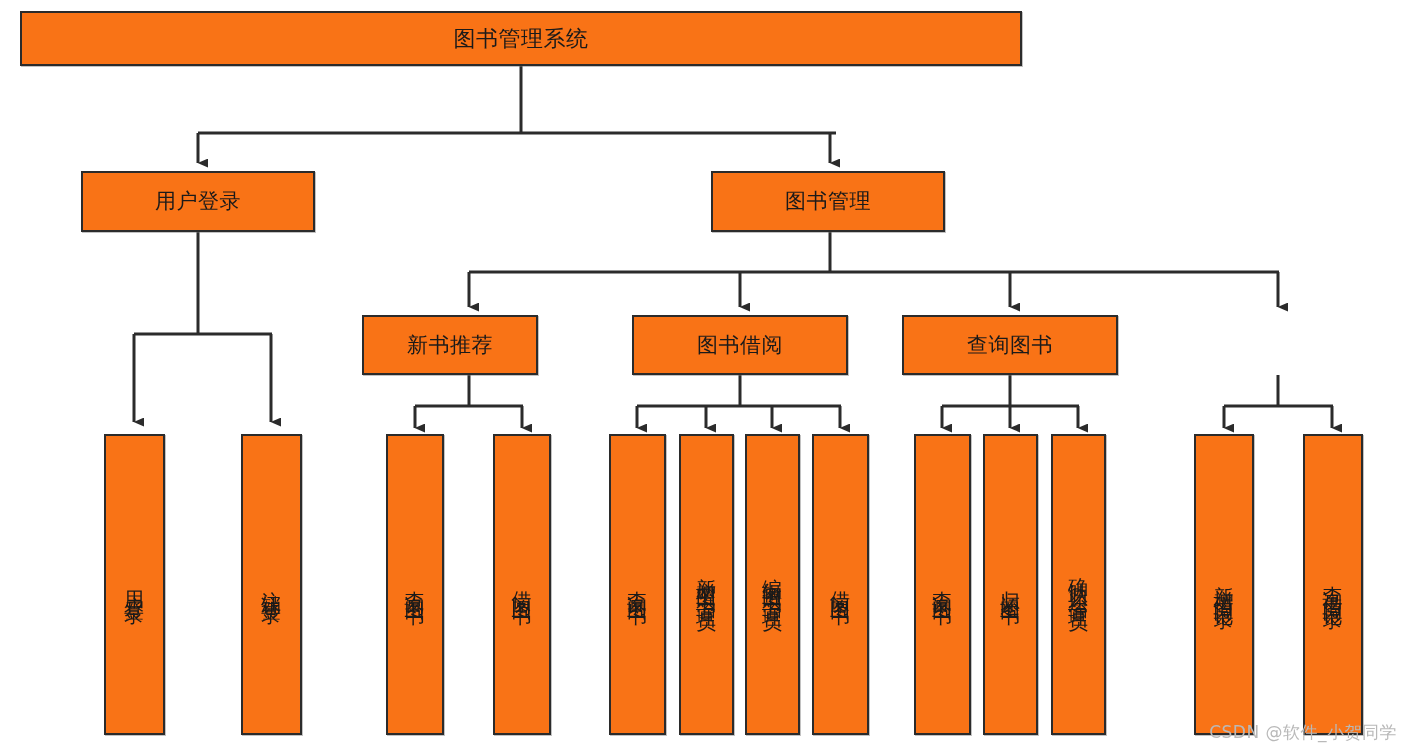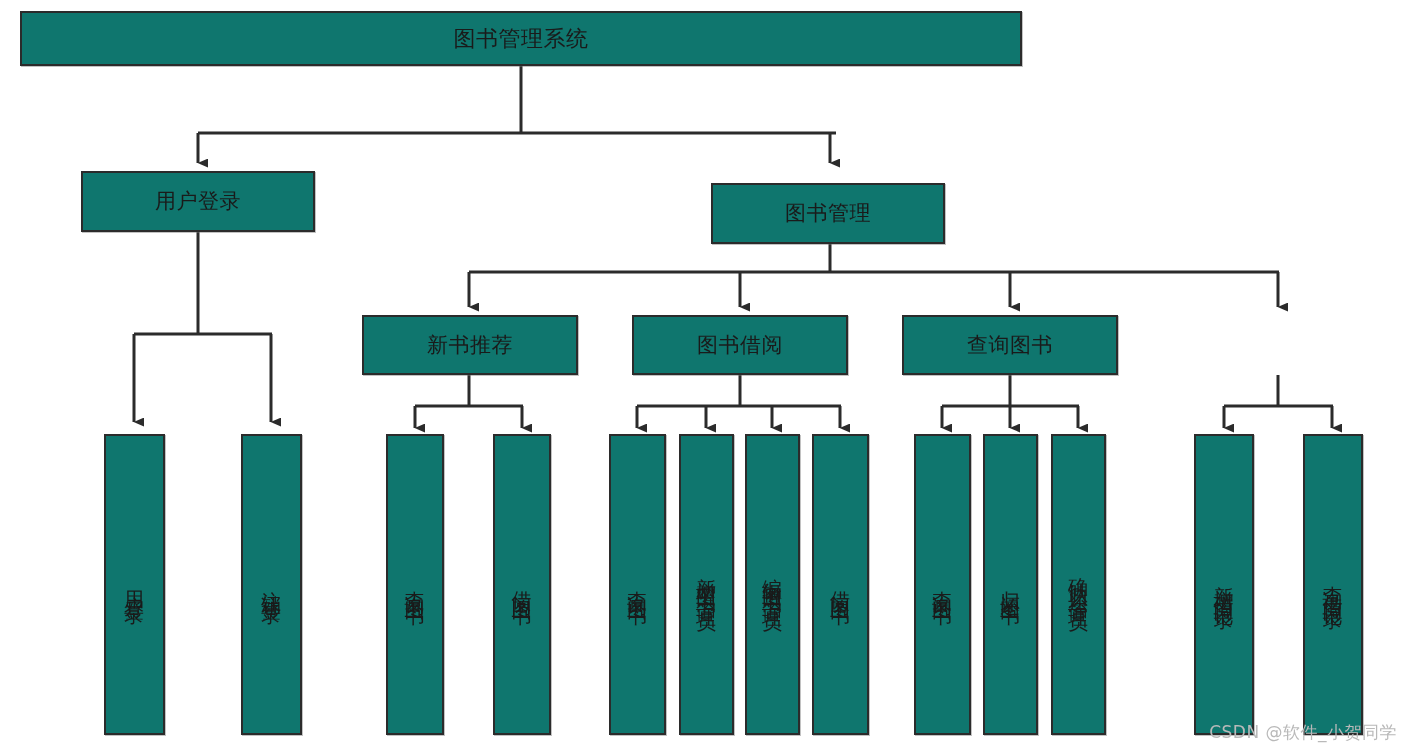--- a/index.html
+++ b/index.html
@@ -22,21 +22,21 @@
     position: absolute;
     left: 0;
     top: 0;
     width: 1405px;
     height: 747px;
   }
   .node {
     position: absolute;
     box-sizing: border-box;
     border: 2px solid #2b2b2b;
-    background: #0f766e;
+    background: #f97316;
     display: flex;
     align-items: center;
     justify-content: center;
     box-shadow: 1px 1px 0 rgba(120,120,120,0.45);
   }
   .node .node-label {
     color: #1a1a1a;
     line-height: 1.18;
     text-align: center;
     white-space: pre;
@@ -127,25 +127,25 @@
     </g>
   </svg>
 
   <div class="node horiz root" style="left:20px; top:11px; width:1002px; height:55px;">
     <span class="node-label">图书管理系统</span>
   </div>
 
   <div class="node horiz" style="left:81px; top:171px; width:234px; height:61px;">
     <span class="node-label">用户登录</span>
   </div>
-  <div class="node horiz" style="left:711px; top:171px; width:234px; height:61px;margin-top:12px;">
+  <div class="node horiz" style="left:711px; top:171px; width:234px; height:61px;">
     <span class="node-label">图书管理</span>
   </div>
 
-  <div class="node horiz" style="left:362px; top:315px; width:216px; height:60px;">
+  <div class="node horiz" style="left:362px; top:315px; width:176px; height:60px;">
     <span class="node-label">新书推荐</span>
   </div>
   <div class="node horiz" style="left:632px; top:315px; width:216px; height:60px;">
     <span class="node-label">图书借阅</span>
   </div>
   <div class="node horiz" style="left:902px; top:315px; width:216px; height:60px;">
     <span class="node-label">查询图书</span>
   </div>
 
   <div class="node vert" style="left:104px; top:434px; width:61px; height:301px;">

